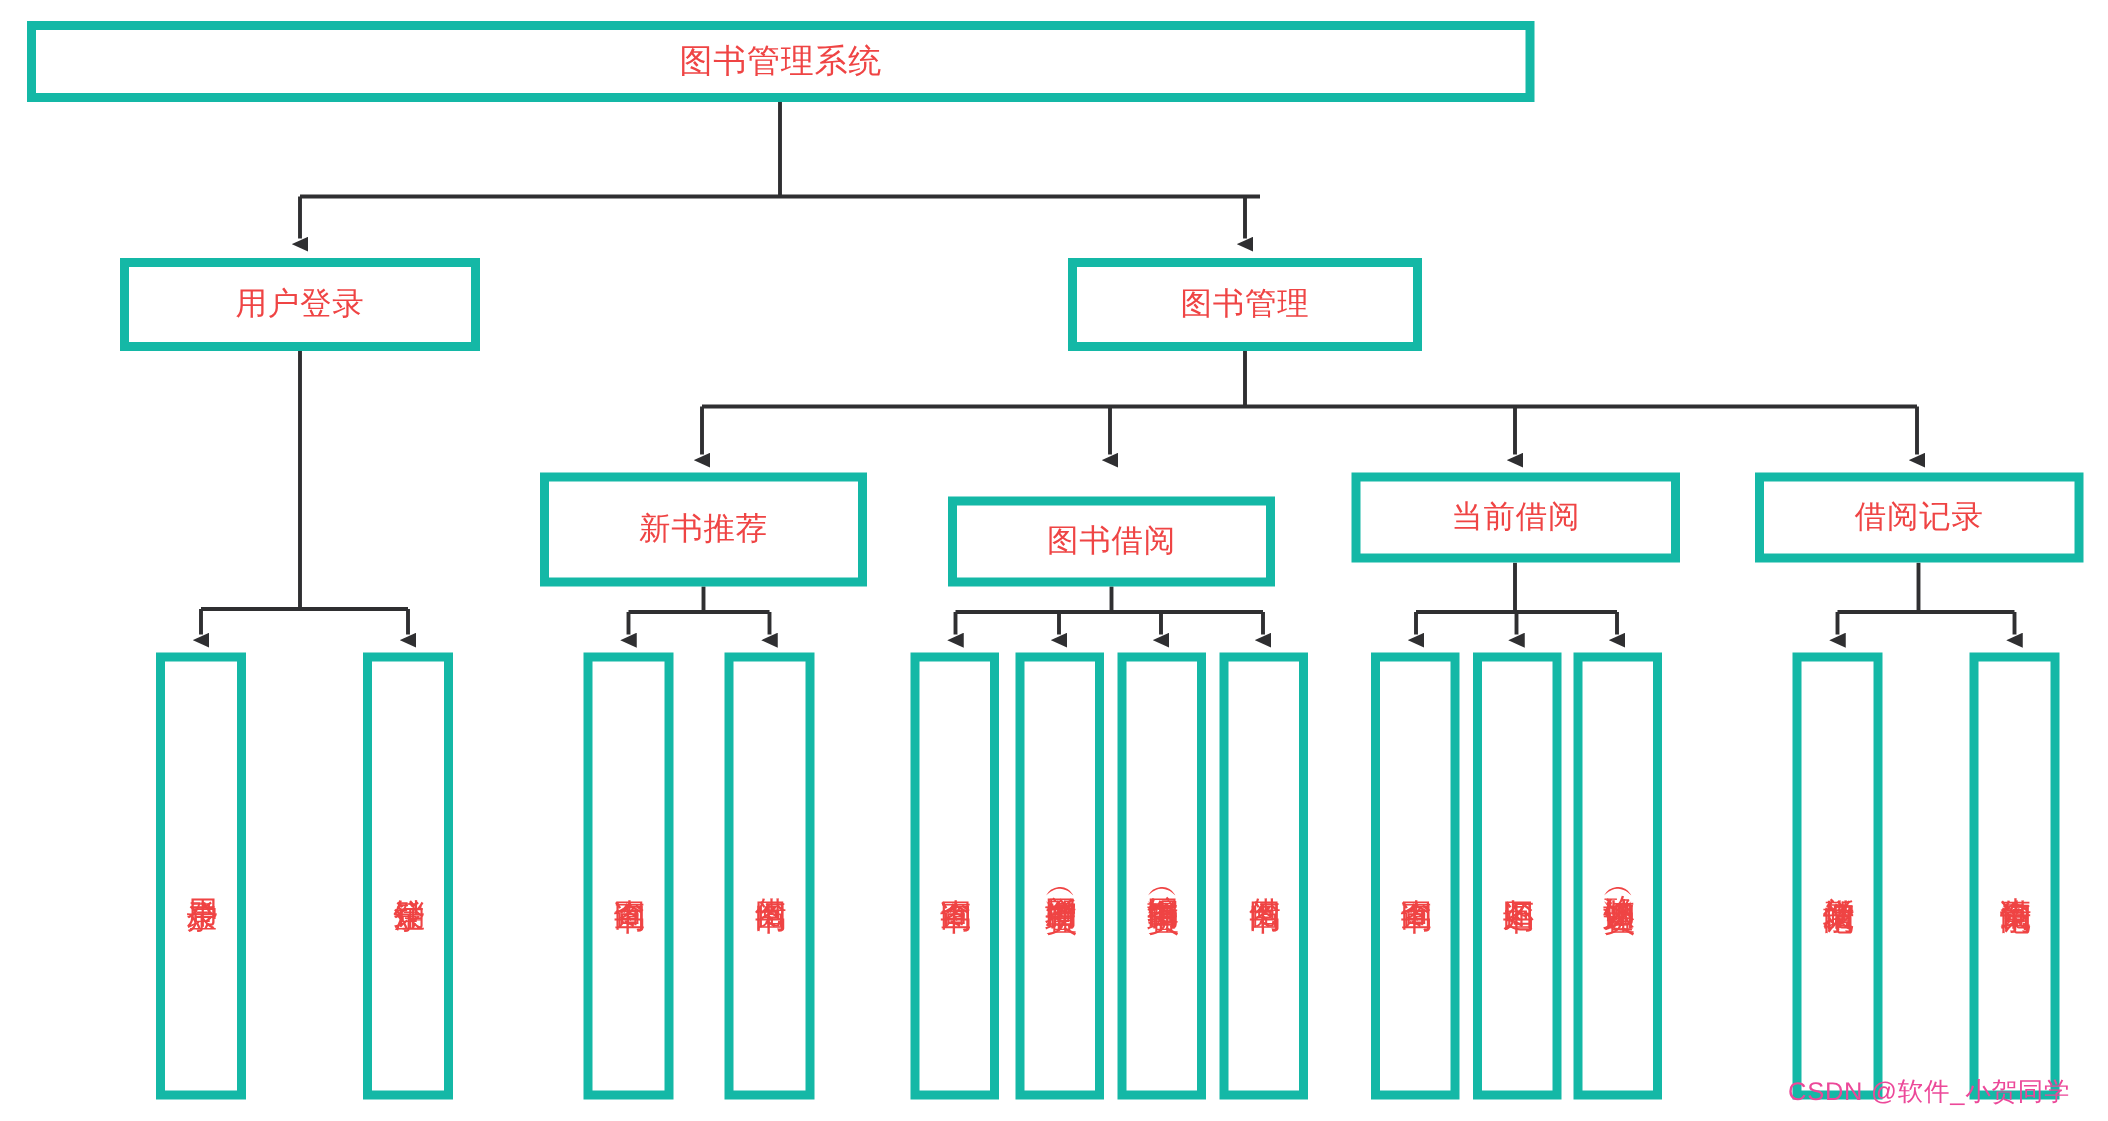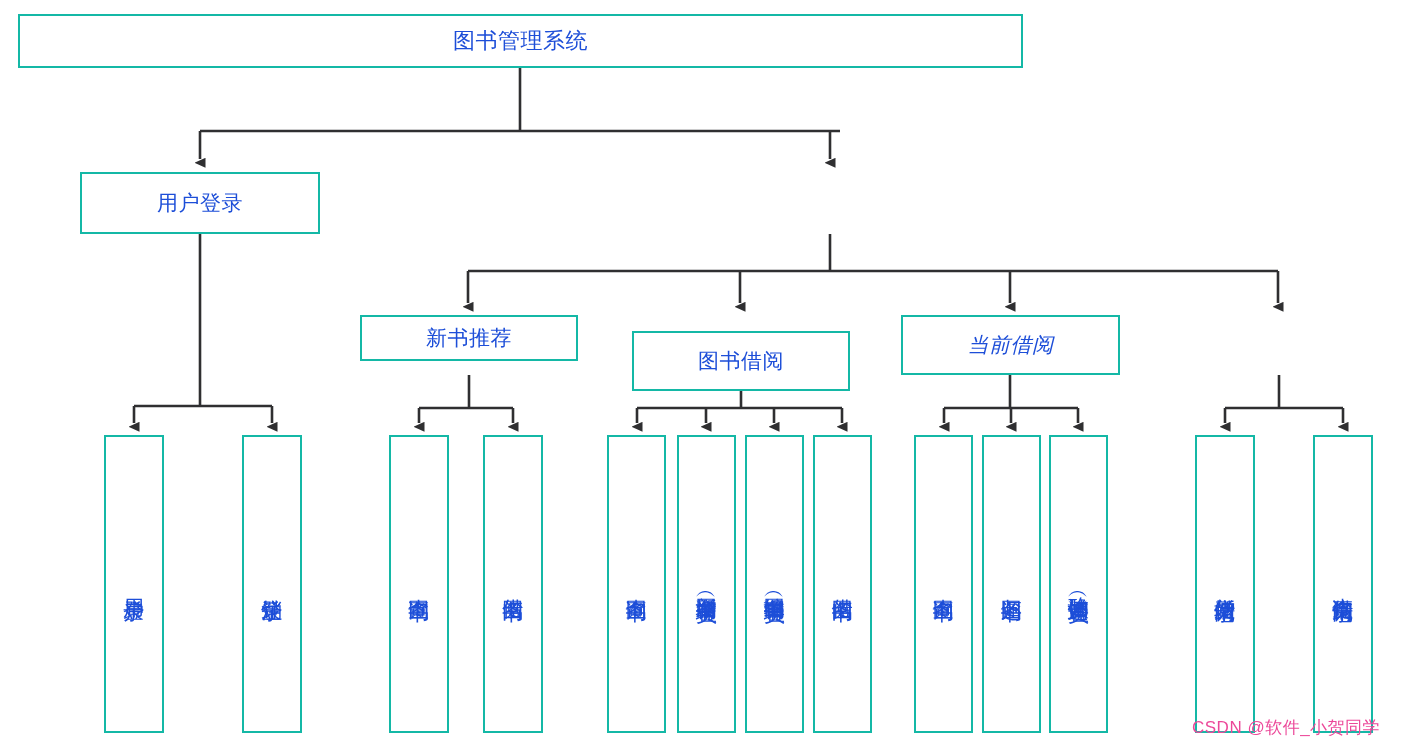--- a/index.html
+++ b/index.html
@@ -21,25 +21,25 @@
     position: absolute;
     left: 0;
     top: 0;
     width: 1405px;
     height: 747px;
   }
   .node {
     position: absolute;
     box-sizing: border-box;
     background: #ffffff;
-    border: 2px solid #14b8a6;
+    border: 6px solid #14b8a6;
     display: flex;
     align-items: center;
     justify-content: center;
-    color: #1d4ed8;
+    color: #ef4444;
     z-index: 2;
   }
   .node.horiz {
     font-size: 21px;
     letter-spacing: 0.5px;
     line-height: 1.1;
   }
   .node.vert {
     font-size: 21px;
     line-height: 1.32;
@@ -120,33 +120,39 @@
   </svg>
 
   <div class="node horiz root" style="left:18px; top:14px; width:1005px; height:54px;">
     <span>图书管理系统</span>
   </div>
 
   <div class="node horiz" style="left:80px; top:172px; width:240px; height:62px;">
     <span>用户登录</span>
   </div>
 
-
-  <div class="node horiz" style="left:360px; top:315px; width:218px; height:46px;">
+  <div class="node horiz" style="left:712px; top:172px; width:236px; height:62px;">
+    <span>图书管理</span>
+  </div>
+
+  <div class="node horiz" style="left:360px; top:315px; width:218px; height:76px;">
     <span>新书推荐</span>
   </div>
 
   <div class="node horiz" style="left:632px; top:331px; width:218px; height:60px;">
     <span>图书借阅</span>
   </div>
 
-  <div class="node horiz" style="left:901px; top:315px; width:219px; height:60px;font-style:italic;">
+  <div class="node horiz" style="left:901px; top:315px; width:219px; height:60px;">
     <span>当前借阅</span>
   </div>
 
+  <div class="node horiz" style="left:1170px; top:315px; width:219px; height:60px;">
+    <span>借阅记录</span>
+  </div>
 
   <div class="node vert" style="left:104px; top:435px; width:60px; height:298px;">
     <span class="vlabel">用户登录</span>
   </div>
 
   <div class="node vert" style="left:242px; top:435px; width:60px; height:298px;">
     <span class="vlabel">注销登录</span>
   </div>
 
   <div class="node vert" style="left:389px; top:435px; width:60px; height:298px;">

